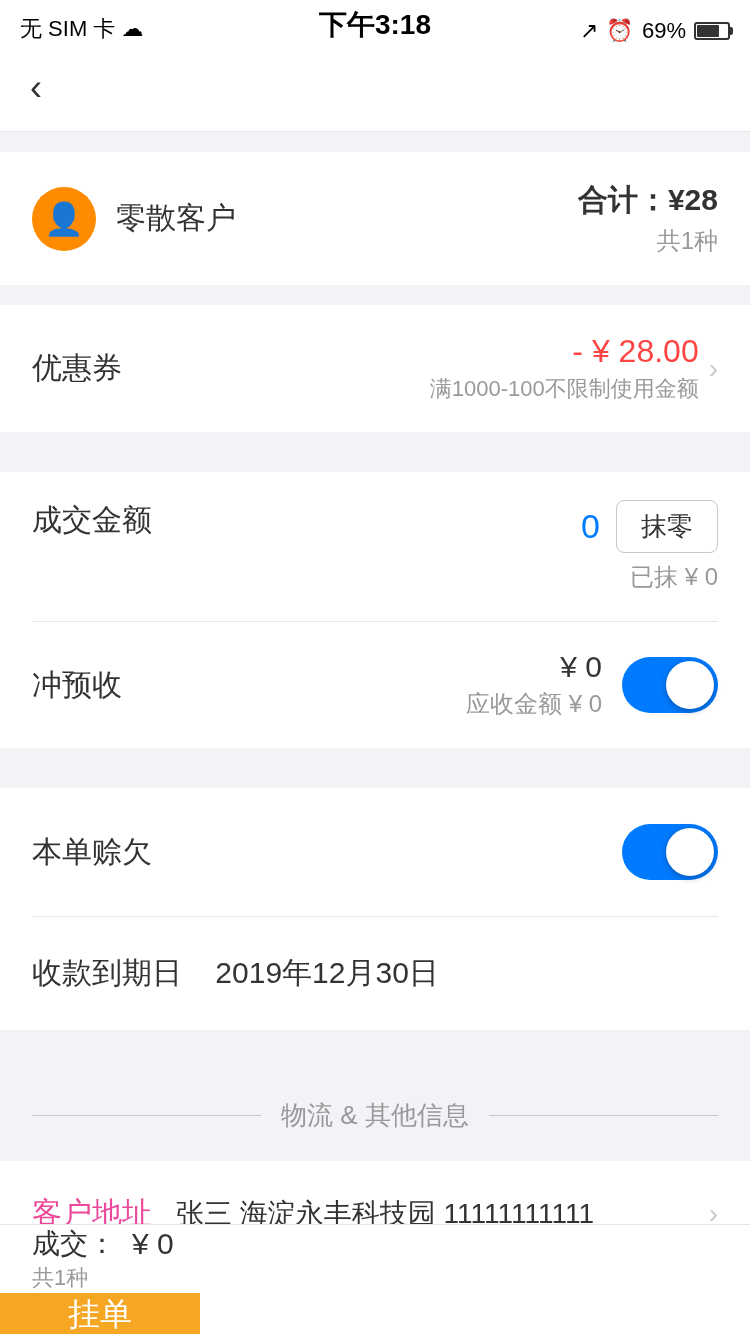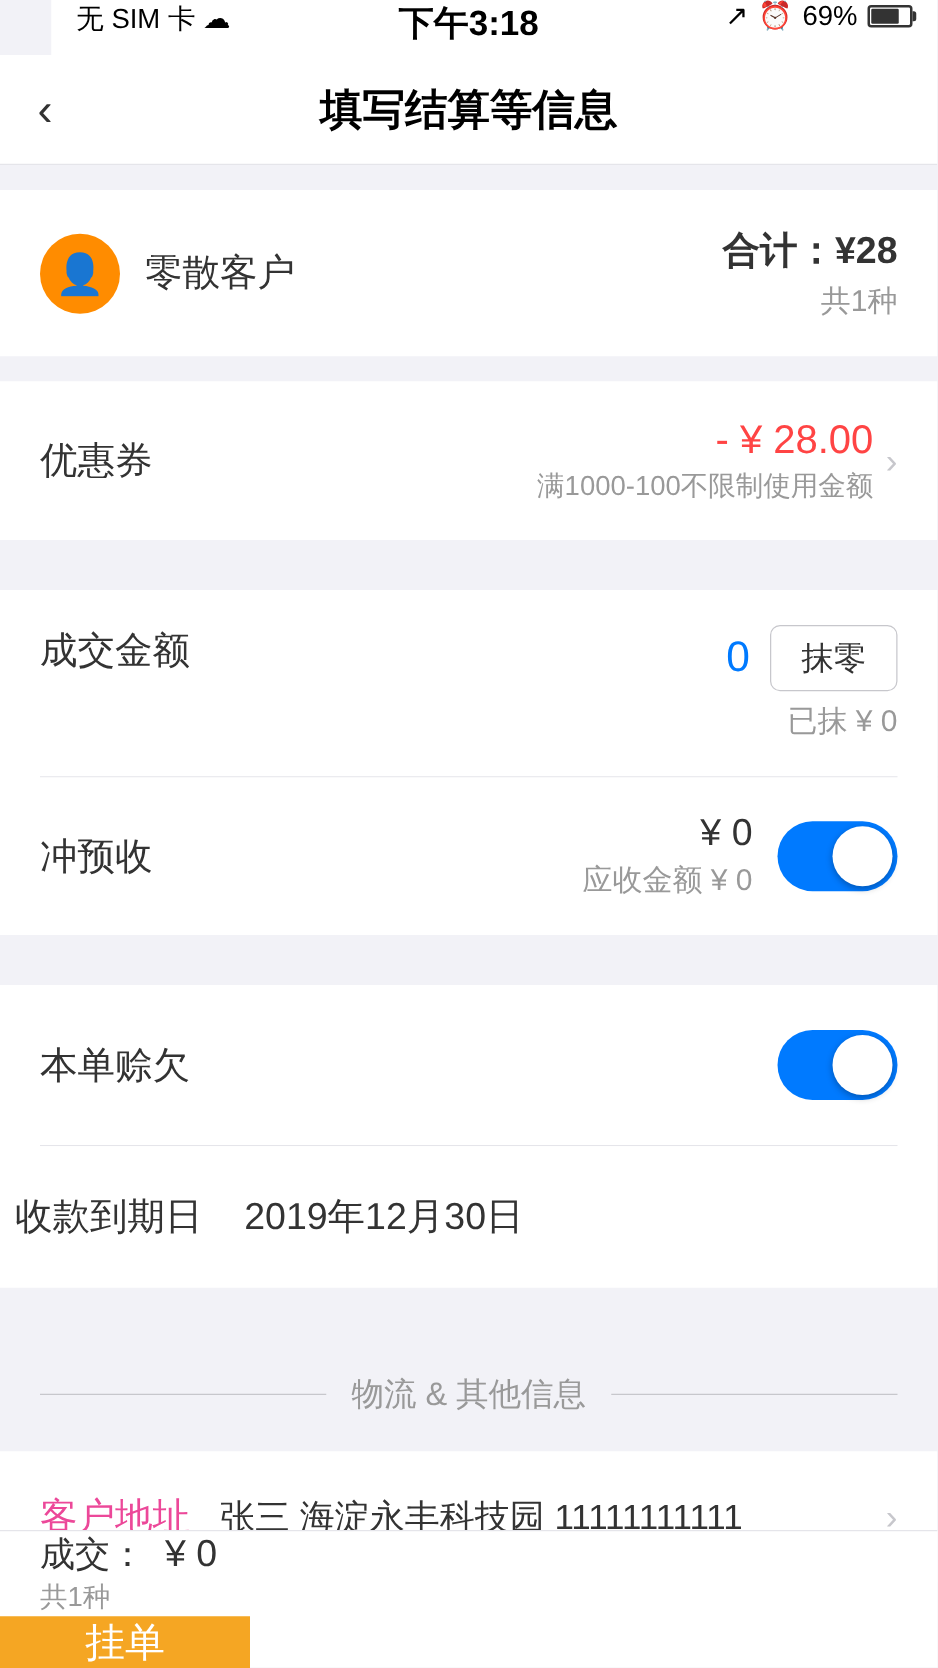--- a/index.html
+++ b/index.html
@@ -12,26 +12,25 @@
       position: relative;
       font-size: 28px;
       overflow-x: hidden;
     }
 
     
     .status-bar {
       height: 44px;
       background: #fff;
       display: flex;
-      align-items: flex-start;
+      align-items: flex-end;
       justify-content: space-between;
       padding: 0 20px;
       font-size: 24px;
       font-weight: 500;
-      margin-left: 41px;
     }
     .status-left {
       display: flex;
       align-items: center;
       gap: 10px;
       font-size: 22px;
     }
     .status-center {
       font-size: 28px;
       font-weight: 600;
@@ -273,21 +272,21 @@
       background: #fff;
       padding: 36px 32px;
       display: flex;
       align-items: center;
       justify-content: space-between;
     }
 
     
     .due-date-row {
       background: #fff;
-      padding: 36px 12px;
+      padding: 36px 32px;
     }
     .due-date-text {
       font-size: 30px;
       color: #333;
     }
 
     
     .section-divider {
       height: 20px;
       background: #f2f2f7;
@@ -410,21 +409,20 @@
     <span>⏰</span>
     <span>69%</span>
     <span class="battery-icon">
       <span class="battery-fill"></span>
     </span>
   </div>
 </div>
 
 <div class="nav-bar">
   <span class="nav-back">‹</span>
-  <span class="nav-title">填写结算等信息</span>
 </div>
 
 <div class="page-content">
 
   <div class="section" style="margin-top: 20px;">
     <div class="customer-row">
       <div class="customer-left">
         <div class="customer-avatar">
           <span>👤</span>
         </div>

